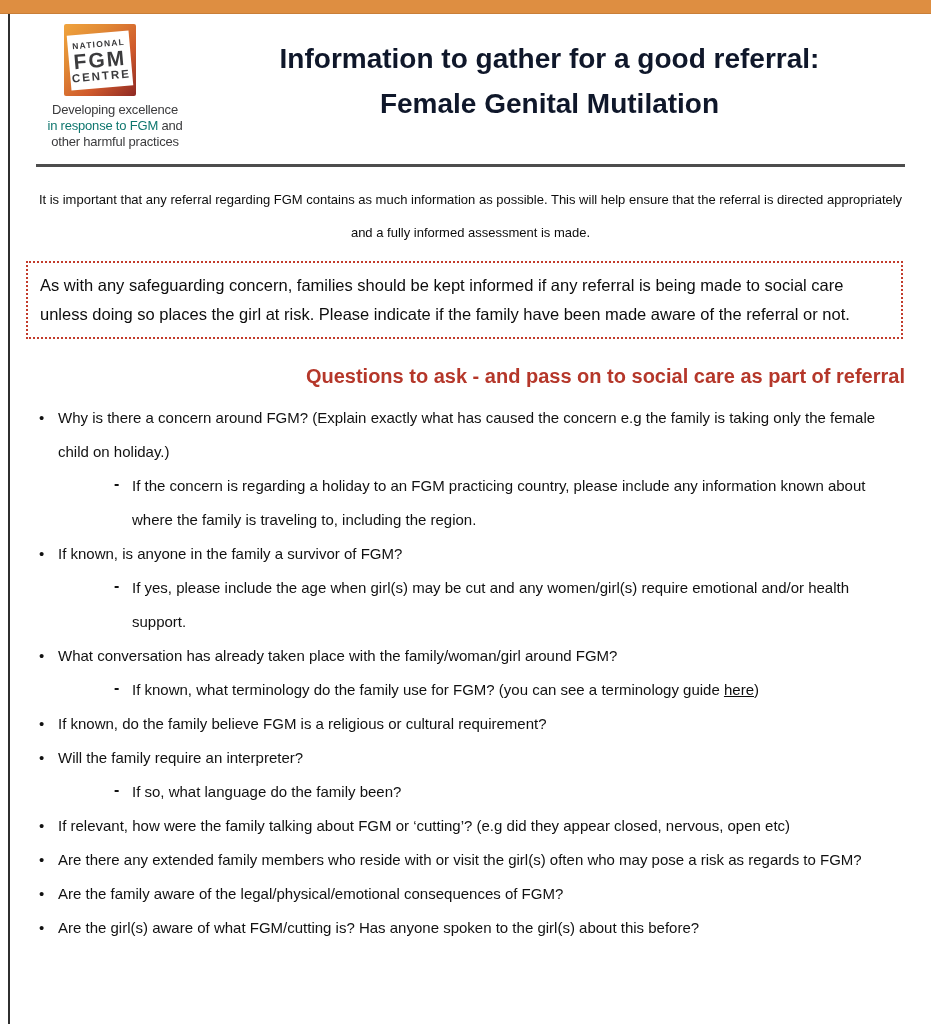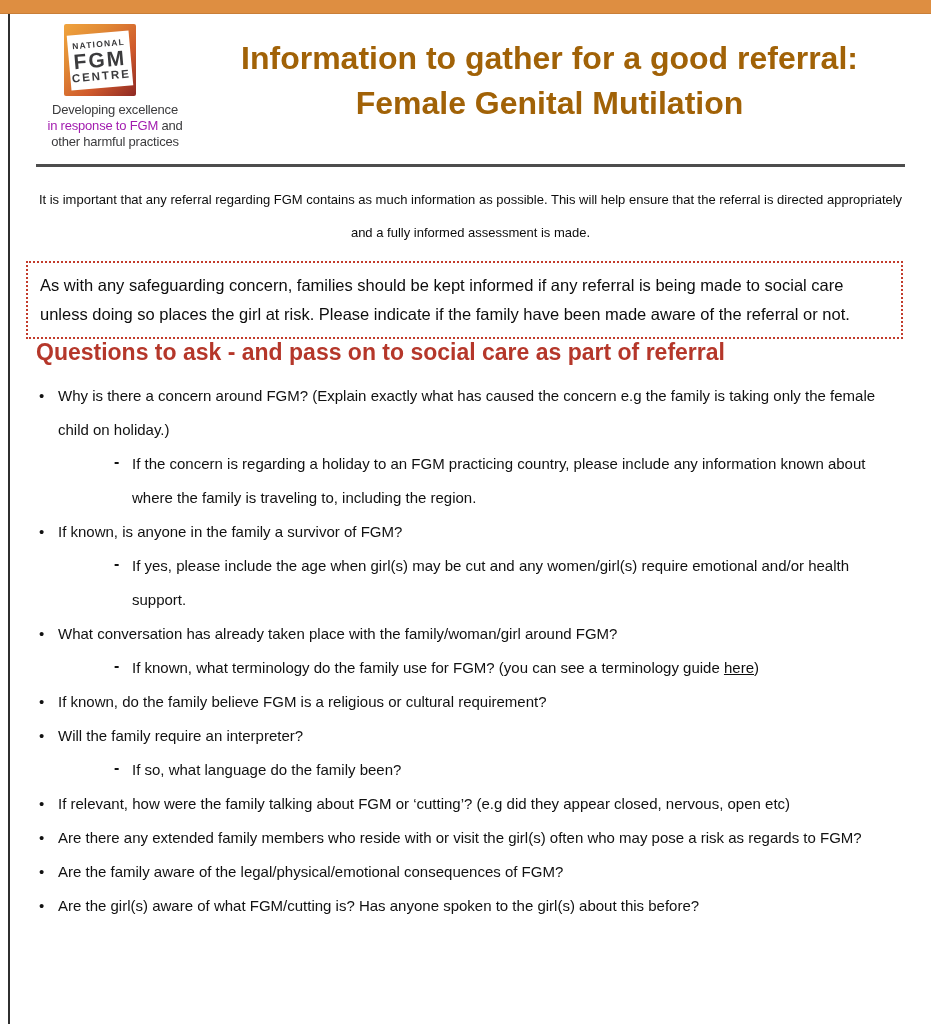--- a/index.html
+++ b/index.html
@@ -39,23 +39,23 @@
     color: #3B3B3D; font-weight: bold; text-align: center;
   }
   .logo-l1 { font-size: 8.5px; letter-spacing: 1.2px; }
   .logo-l2 { font-size: 21px; letter-spacing: 2px; line-height: 21px; }
   .logo-l3 { font-size: 11.5px; letter-spacing: 2px; }
   .tagline {
     width: 158px; text-align: center;
     font-size: 13px; font-weight: normal; line-height: 16px;
     color: #3B3B3D; letter-spacing: -0.2px;
   }
-  .tagline .red { color: #a21caf; }
+  .tagline .red { color: #0f766e; }
   .title-wrap { flex: 1; text-align: center; padding-top: 14px; }
-  h1 { font-size: 32px; line-height: 45px; color: #a16207; font-weight: bold; }
+  h1 { font-size: 28px; line-height: 45px; color: #0f172a; font-weight: bold; }
   h1 span { display: block; }
 
   
   .rule { border: none; height: 3px; background: #4D4D4D; }
   .rule1 { margin-top: 14px; }
 
   
   .intro {
     margin-top: 16px;
     text-align: center;
@@ -68,23 +68,24 @@
   .notice {
     margin: 12px 2px 0 -10px;
     border: 2px dotted #C23B2B;
     padding: 8px 12px;
     font-size: 16.5px; line-height: 29px;
     color: #0d0d0d;
   }
 
   
   .section-heading {
-    text-align: left;
+    margin-top: 26px;
+    text-align: right;
     color: #B5372A;
-    font-size: 23px; font-weight: bold;
+    font-size: 20px; font-weight: bold;
   }
 
   
   .qlist { list-style: none; margin-top: 13px; font-size: 15px; line-height: 34px; }
   .q { position: relative; padding-left: 22px; }
   .q::before { content: "\2022"; position: absolute; left: 3px; top: 0; font-size: 15px; }
   .sub { list-style: none; }
   .s { position: relative; padding-left: 18px; margin-left: 56px; }
   .s::before { content: "\2010"; position: absolute; left: 0; top: -2px; font-weight: bold; font-size: 16px; }
   .qlink { color: #0d0d0d; text-decoration: underline; }

